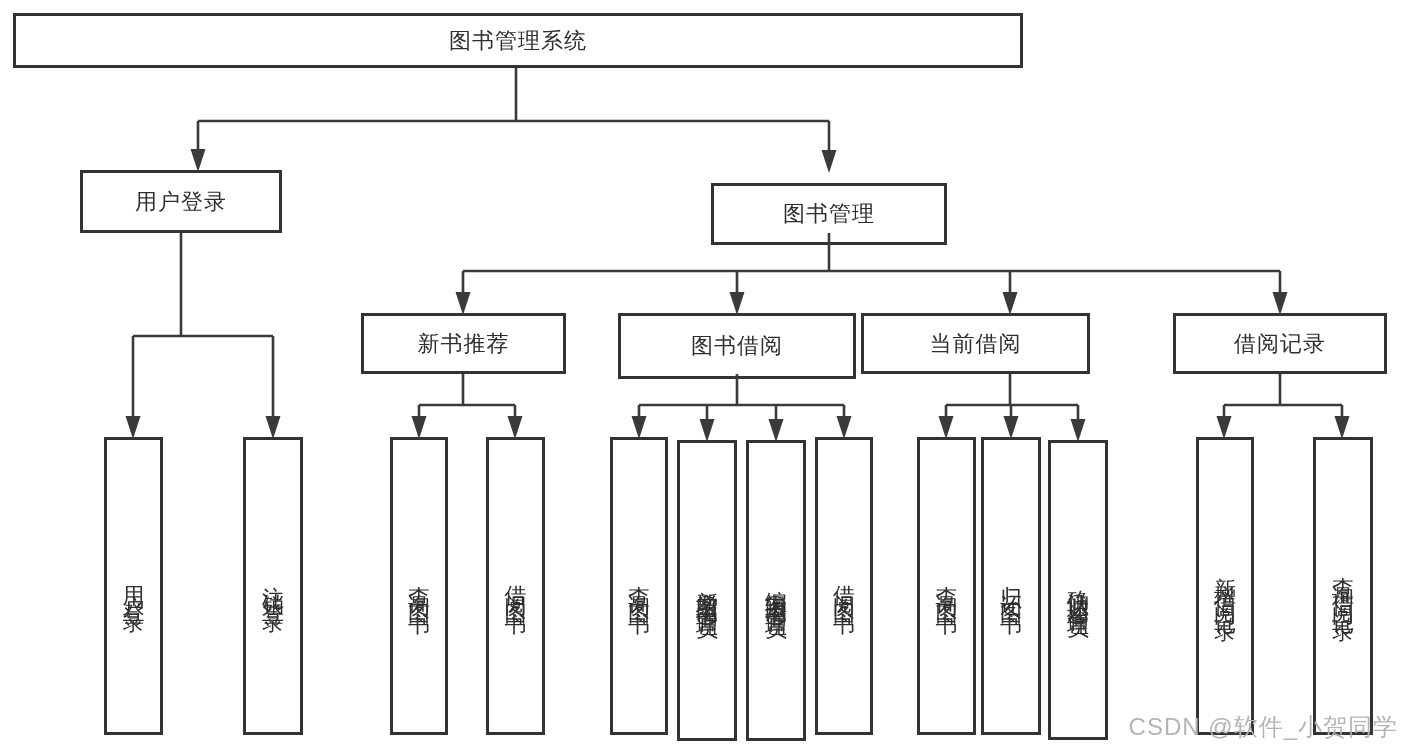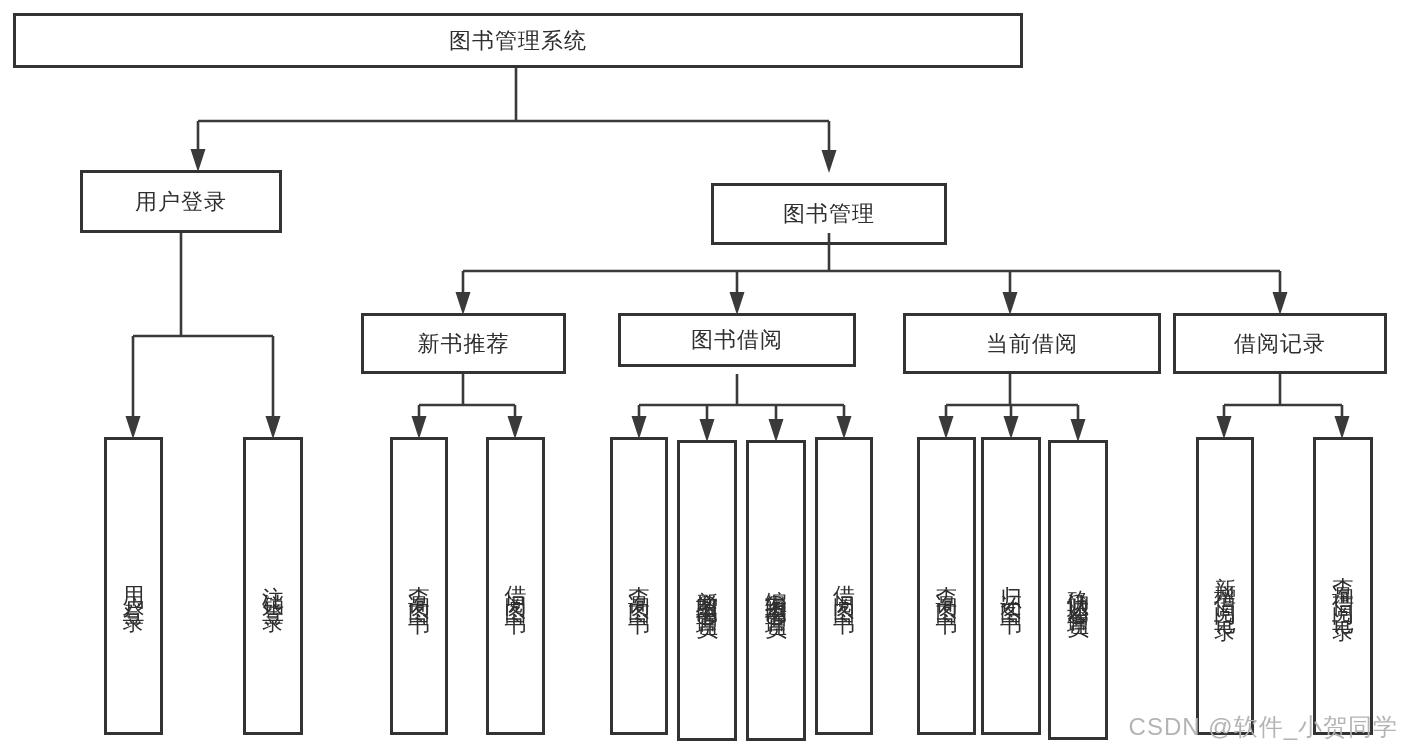--- a/index.html
+++ b/index.html
@@ -102,24 +102,24 @@
       </div>
       <div class="node h" style="left: 80px; top: 170px; width: 202px; height: 63px;">
         <span>用户登录</span>
       </div>
       <div class="node h" style="left: 711px; top: 171px; width: 236px; height: 62px; margin-top: 12px;">
         <span>图书管理</span>
       </div>
       <div class="node h" style="left: 361px; top: 313px; width: 205px; height: 61px;">
         <span>新书推荐</span>
       </div>
-      <div class="node h" style="left: 618px; top: 313px; width: 238px; height: 54px;">
+      <div class="node h" style="left: 618px; top: 313px; width: 238px; height: 66px;">
         <span>图书借阅</span>
       </div>
-      <div class="node h" style="left: 903px; top: 313px; width: 258px; height: 61px;">
+      <div class="node h" style="left: 861px; top: 313px; width: 229px; height: 61px;">
         <span>当前借阅</span>
       </div>
       <div class="node h" style="left: 1173px; top: 313px; width: 214px; height: 61px;">
         <span>借阅记录</span>
       </div>
       <div class="node v" style="left: 104px; top: 437px; width: 59px; height: 298px;">
         <span style="letter-spacing: 9px;">用户登录</span>
       </div>
       <div class="node v" style="left: 243px; top: 437px; width: 60px; height: 298px;">
         <span style="letter-spacing: 9px;">注销登录</span>

